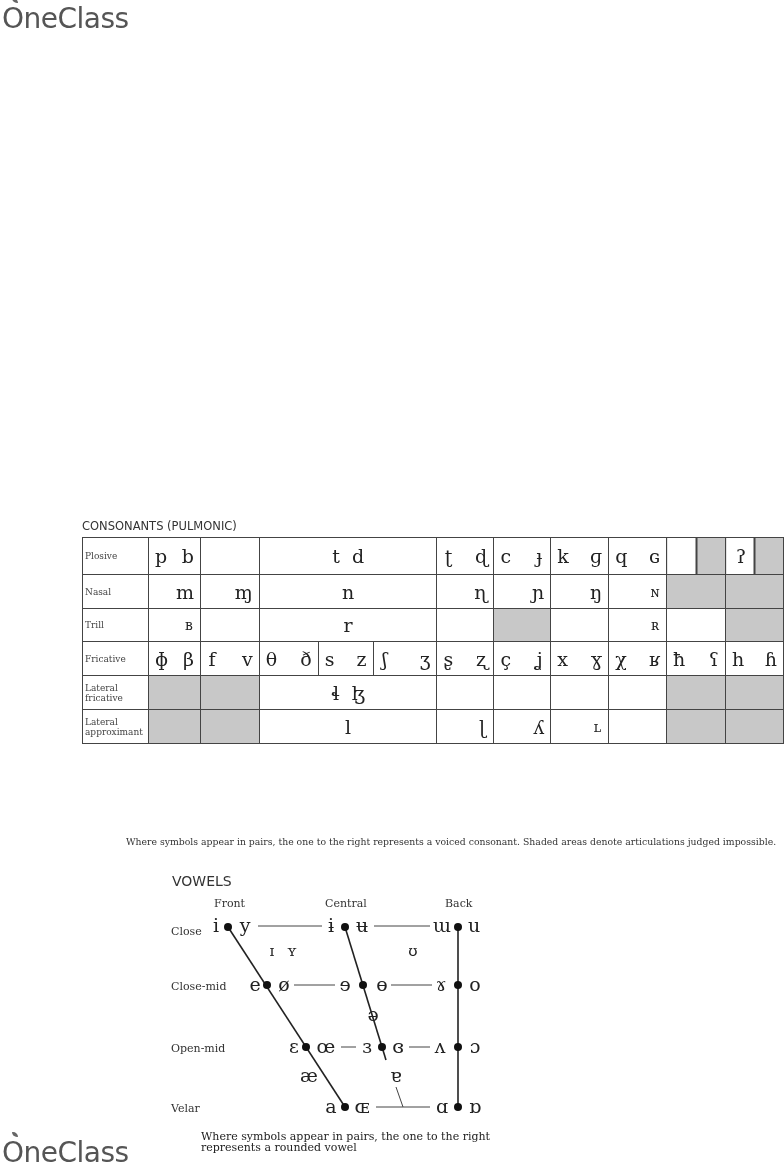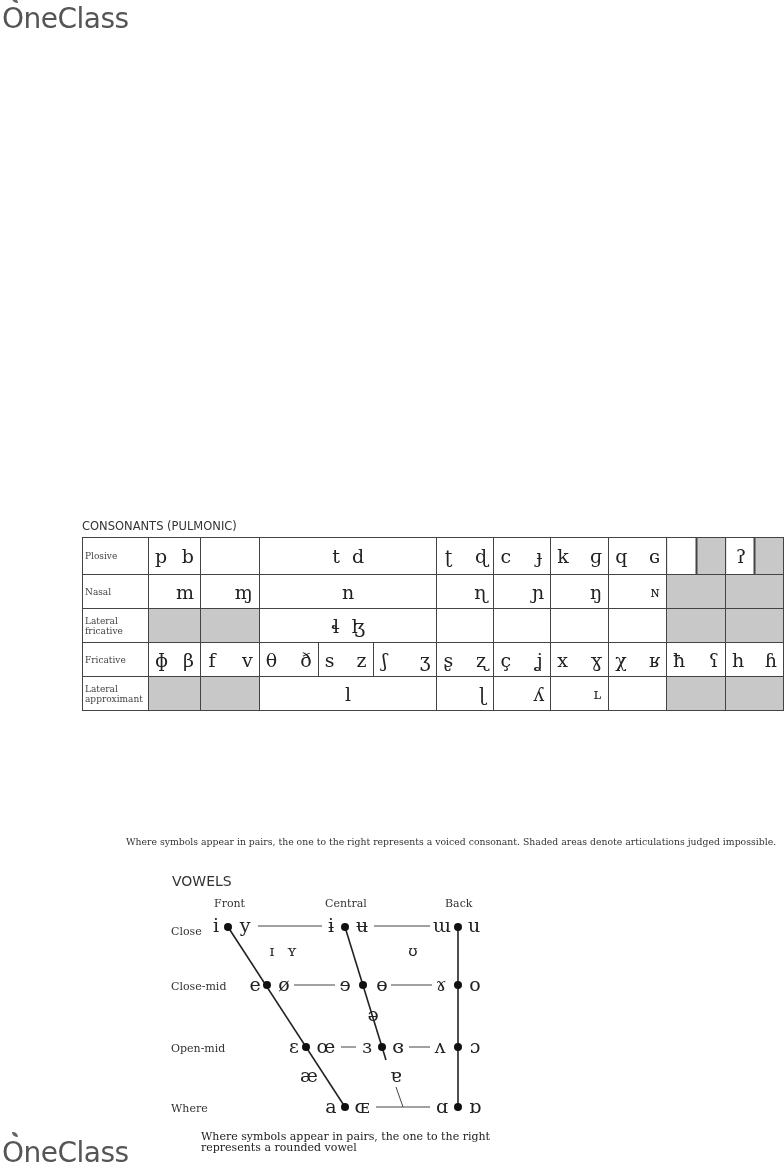--- a/index.html
+++ b/index.html
@@ -119,103 +119,123 @@
         </td>
     <td class="sym" style="font-size:14px;">
           <div class="pair r">
             <span>ɴ</span>
           </div>
         </td>
     <td class="sym sh"></td>
     <td class="sym sh"></td>
   </tr>
 
-
+  <tr style="height:33px">
+    <td class="rowlbl">Trill</td>
+    <td class="sym" style="font-size:14px;">
+          <div class="pair r">
+            <span>ʙ</span>
+          </div>
+        </td>
+    <td class="sym"></td>
+    <td class="sym" colspan="3">r</td>
+    <td class="sym"></td>
+    <td class="sym sh"></td>
+    <td class="sym"></td>
+    <td class="sym" style="font-size:14px;">
+          <div class="pair r">
+            <span>ʀ</span>
+          </div>
+        </td>
+    <td class="sym"></td>
+    <td class="sym sh"></td>
+  </tr>
+
+
+  <tr style="height:34px">
+    <td class="rowlbl">Fricative</td>
+    <td class="sym">
+          <div class="pair">
+            <span>ɸ</span>
+            <span>β</span>
+          </div>
+        </td>
+    <td class="sym">
+          <div class="pair">
+            <span>f</span>
+            <span>v</span>
+          </div>
+        </td>
+    <td class="sym">
+          <div class="pair">
+            <span>θ</span>
+            <span>ð</span>
+          </div>
+        </td>
+    <td class="sym">
+          <div class="pair">
+            <span>s</span>
+            <span>z</span>
+          </div>
+        </td>
+    <td class="sym">
+          <div class="pair">
+            <span>ʃ</span>
+            <span>ʒ</span>
+          </div>
+        </td>
+    <td class="sym">
+          <div class="pair">
+            <span>ʂ</span>
+            <span>ʐ</span>
+          </div>
+        </td>
+    <td class="sym">
+          <div class="pair">
+            <span>ç</span>
+            <span>ʝ</span>
+          </div>
+        </td>
+    <td class="sym">
+          <div class="pair">
+            <span>x</span>
+            <span>ɣ</span>
+          </div>
+        </td>
+    <td class="sym">
+          <div class="pair">
+            <span>χ</span>
+            <span>ʁ</span>
+          </div>
+        </td>
+    <td class="sym">
+          <div class="pair">
+            <span>ħ</span>
+            <span>ʕ</span>
+          </div>
+        </td>
+    <td class="sym">
+          <div class="pair">
+            <span>h</span>
+            <span>ɦ</span>
+          </div>
+        </td>
+  </tr>
 
   <tr style="height:34px">
     <td class="rowlbl">Lateral fricative</td>
     <td class="sym sh"></td>
     <td class="sym sh"></td>
     <td class="sym" colspan="3"><span>ɬ</span>&nbsp;&nbsp;<span>ɮ</span></td>
     <td class="sym"></td>
     <td class="sym"></td>
     <td class="sym"></td>
     <td class="sym"></td>
     <td class="sym sh"></td>
     <td class="sym sh"></td>
-  </tr>
-
-  <tr style="height:34px">
-    <td class="rowlbl">Fricative</td>
-    <td class="sym">
-          <div class="pair">
-            <span>ɸ</span>
-            <span>β</span>
-          </div>
-        </td>
-    <td class="sym">
-          <div class="pair">
-            <span>f</span>
-            <span>v</span>
-          </div>
-        </td>
-    <td class="sym">
-          <div class="pair">
-            <span>θ</span>
-            <span>ð</span>
-          </div>
-        </td>
-    <td class="sym">
-          <div class="pair">
-            <span>s</span>
-            <span>z</span>
-          </div>
-        </td>
-    <td class="sym">
-          <div class="pair">
-            <span>ʃ</span>
-            <span>ʒ</span>
-          </div>
-        </td>
-    <td class="sym">
-          <div class="pair">
-            <span>ʂ</span>
-            <span>ʐ</span>
-          </div>
-        </td>
-    <td class="sym">
-          <div class="pair">
-            <span>ç</span>
-            <span>ʝ</span>
-          </div>
-        </td>
-    <td class="sym">
-          <div class="pair">
-            <span>x</span>
-            <span>ɣ</span>
-          </div>
-        </td>
-    <td class="sym">
-          <div class="pair">
-            <span>χ</span>
-            <span>ʁ</span>
-          </div>
-        </td>
-    <td class="sym">
-          <div class="pair">
-            <span>ħ</span>
-            <span>ʕ</span>
-          </div>
-        </td>
-    <td class="sym">
-          <div class="pair">
-            <span>h</span>
-            <span>ɦ</span>
-          </div>
-        </td>
   </tr>
 
 
   <tr style="height:34px">
     <td class="rowlbl">Lateral approximant</td>
     <td class="sym sh"></td>
     <td class="sym sh"></td>
     <td class="sym" colspan="3">l</td>
     <td class="sym">
           <div class="pair r">
@@ -243,21 +263,21 @@
 
 <div class="section-title" id="vow-title">VOWELS</div>
 
 <div class="vlabel" style="left:214px;top:897px;text-align:center;">Front</div>
 <div class="vlabel" style="left:325px;top:897px;">Central</div>
 <div class="vlabel" style="left:445px;top:897px;">Back</div>
 
 <div class="vlabel" style="left:171px;top:925px;">Close</div>
 <div class="vlabel" style="left:171px;top:980px;">Close-mid</div>
 <div class="vlabel" style="left:171px;top:1042px;">Open-mid</div>
-<div class="vlabel" style="left:171px;top:1102px;">Where</div>
+<div class="vlabel" style="left:171px;top:1102px;">Velar</div>
 
 <svg class="vlines" width="784" height="1169">
   <g stroke="#222" stroke-width="1.6" fill="none">
     <line x1="228" y1="927" x2="345" y2="1107"></line>
     <line x1="345" y1="927" x2="386" y2="1060"></line>
     <line x1="458" y1="927" x2="458" y2="1107"></line>
   </g>
   <g stroke="#444" stroke-width="1" fill="none">
     <line x1="258" y1="926" x2="322" y2="926"></line>
     <line x1="374" y1="926" x2="430" y2="926"></line>

